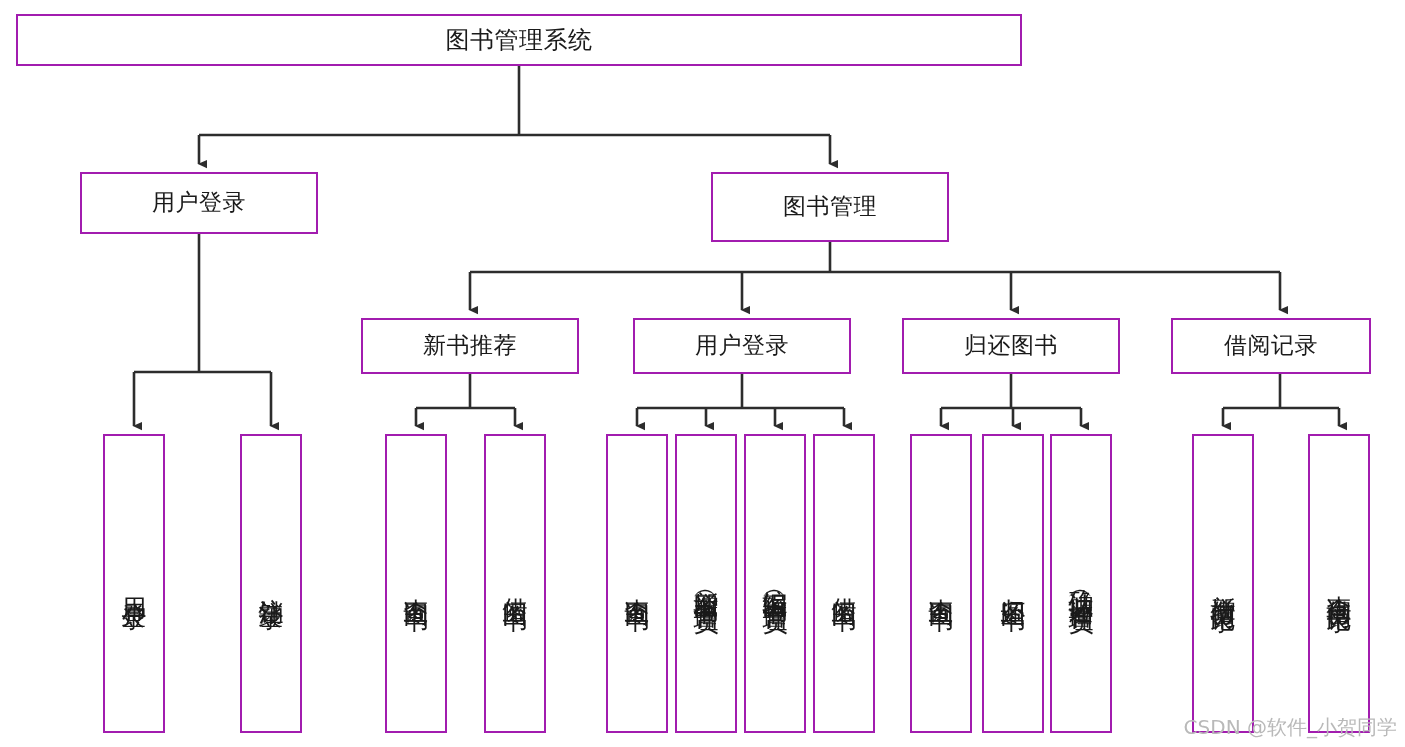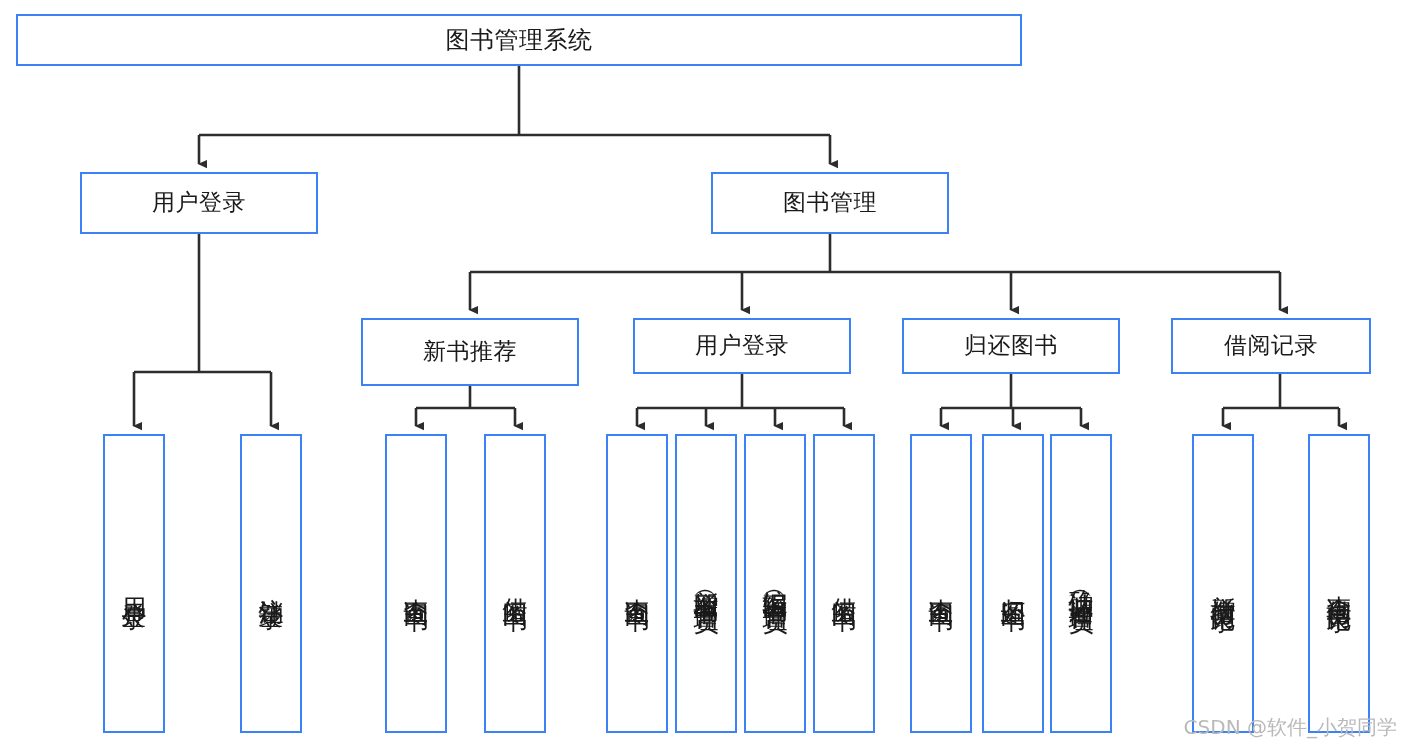--- a/index.html
+++ b/index.html
@@ -23,21 +23,21 @@
     left: 0;
     top: 0;
     width: 1405px;
     height: 747px;
     pointer-events: none;
   }
   .node {
     position: absolute;
     box-sizing: border-box;
     background: #ffffff;
-    border: 2px solid #3b82f6;
+    border: 2px solid #a21caf;
     display: flex;
     align-items: center;
     justify-content: center;
     color: #1a1a1a;
   }
   .node .lbl {
     display: block;
     text-align: center;
     line-height: 1.12;
     letter-spacing: 0.5px;
@@ -129,25 +129,25 @@
     </g>
   </svg>
 
   <div class="node horiz root" style="left:16px; top:14px; width:1006px; height:52px;">
     <span class="lbl">图书管理系统</span>
   </div>
 
   <div class="node horiz" style="left:80px; top:172px; width:238px; height:62px;">
     <span class="lbl">用户登录</span>
   </div>
-  <div class="node horiz" style="left:711px; top:172px; width:238px; height:62px;">
+  <div class="node horiz" style="left:711px; top:172px; width:238px; height:70px;">
     <span class="lbl">图书管理</span>
   </div>
 
-  <div class="node horiz" style="left:361px; top:318px; width:218px; height:68px;">
+  <div class="node horiz" style="left:361px; top:318px; width:218px; height:56px;">
     <span class="lbl">新书推荐</span>
   </div>
   <div class="node horiz" style="left:633px; top:318px; width:218px; height:56px;">
     <span class="lbl">用户登录</span>
   </div>
   <div class="node horiz" style="left:902px; top:318px; width:218px; height:56px;">
     <span class="lbl">归还图书</span>
   </div>
   <div class="node horiz" style="left:1171px; top:318px; width:200px; height:56px;">
     <span class="lbl">借阅记录</span>

